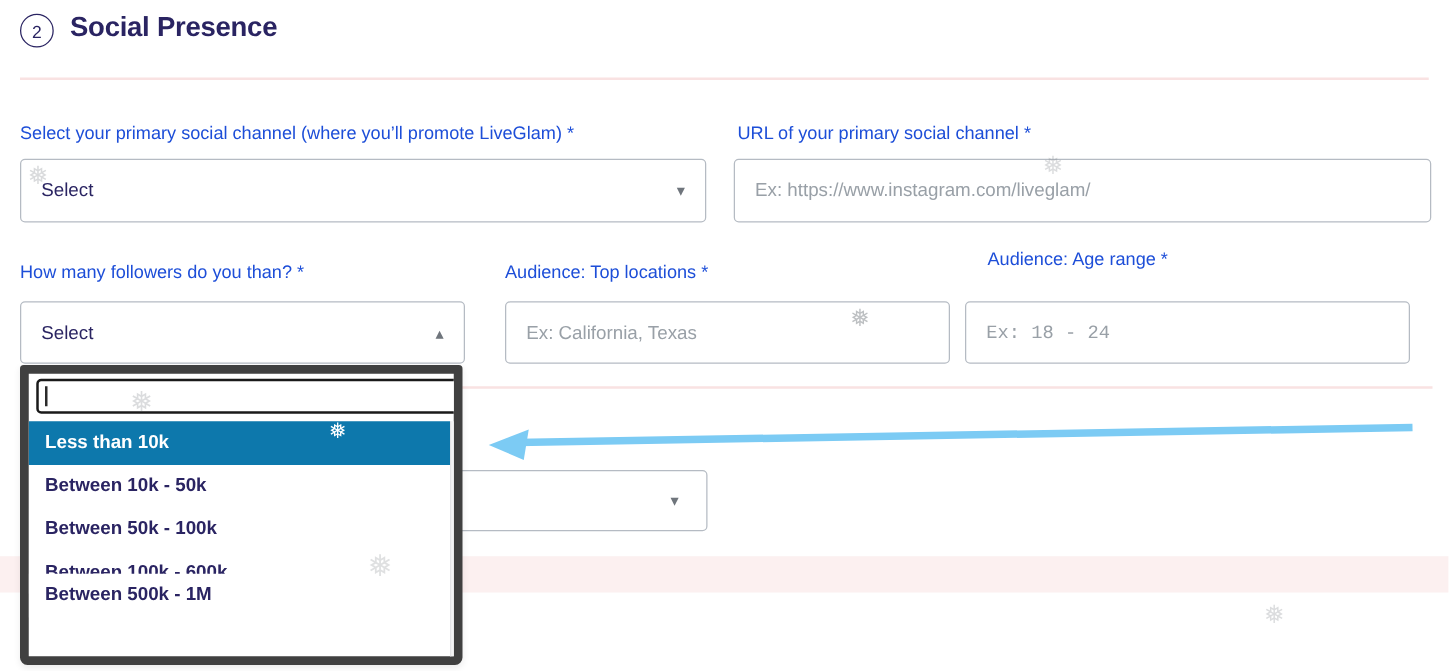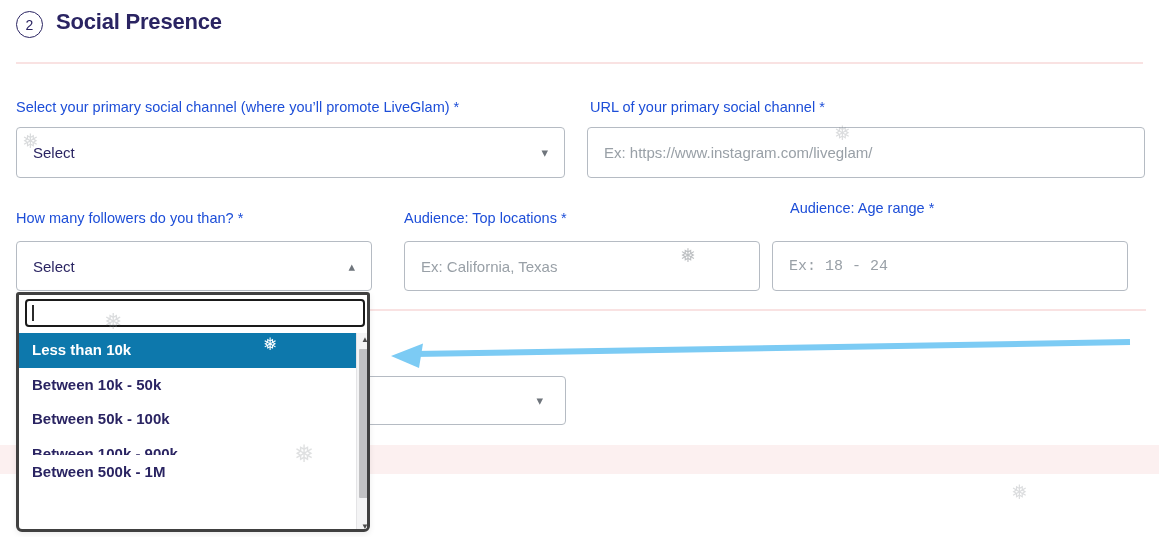--- a/index.html
+++ b/index.html
@@ -25,21 +25,21 @@
   .select-box, .text-input { position: absolute; background: #fff; border: 1px solid #b5bbc3;
     border-radius: 4px; font-size: 15px; color: #2a2462; }
   .select-box { display: flex; align-items: center; padding: 0 16px; cursor: pointer; }
   .select-value { flex: 1; }
   .caret { color: #6f757c; font-size: 13px; }
   .text-input { padding: 0 16px; font-family: "Liberation Sans", sans-serif; outline: none; }
   .text-input::placeholder { color: #99a0a7; opacity: 1; }
 
   
   .dropdown-panel { position: absolute; left: 16px; top: 292px; width: 354px; height: 240px;
-    background: #fff; border: 3px solid #404040; border-radius: 3px 3px 6px 6px; z-index: 10;
+    background: #fff; border: 7px solid #404040; border-radius: 3px 3px 6px 6px; z-index: 10;
     box-shadow: 0 2px 6px rgba(0,0,0,0.08); overflow: hidden; }
   .dropdown-search { position: absolute; left: 6px; top: 4px; width: 340px; height: 28px;
     border: 2px solid #1a1a1a; border-radius: 4px; font-size: 14px; padding: 0 8px;
     outline: none; font-family: "Liberation Sans", sans-serif; }
   .text-caret { position: absolute; left: 13px; top: 10px; width: 1.5px; height: 16px;
     background: #2b2b2b; z-index: 11; }
   .option-row { position: absolute; left: 0; width: 337px; height: 34.5px; line-height: 34.5px;
     padding-left: 13px; font-size: 15px; font-weight: 700; color: #2a2462; cursor: pointer;
     background: #fff; white-space: nowrap; }
   .option-row.highlighted { background: #0d78ac; color: #ffffff; }
@@ -107,21 +107,21 @@
   </div>
   <div class="pink-band"></div>
 
   <div class="dropdown-panel">
     <input class="dropdown-search" value="" style="">
     <div class="text-caret"></div>
 
     <div class="option-row highlighted" style="top:38px;">Less than 10k</div>
     <div class="option-row" style="top:72.5px;">Between 10k - 50k</div>
     <div class="option-row" style="top:107px;">Between 50k - 100k</div>
-    <div class="option-row" style="top:141.5px;">Between 100k - 900k</div>
+    <div class="option-row" style="top:141.5px;">Between 100k - 600k</div>
     <div class="option-row" style="top:160px;">Between 500k - 1M</div>
 
     <div class="scrollbar-track">
       <div class="scroll-btn scroll-btn-up">▲</div>
       <div class="scroll-thumb"></div>
       <div class="scroll-btn scroll-btn-down">▼</div>
     </div>
   </div>
 
   <svg class="arrow-overlay" viewBox="0 0 1159 537" xmlns="http://www.w3.org/2000/svg">

